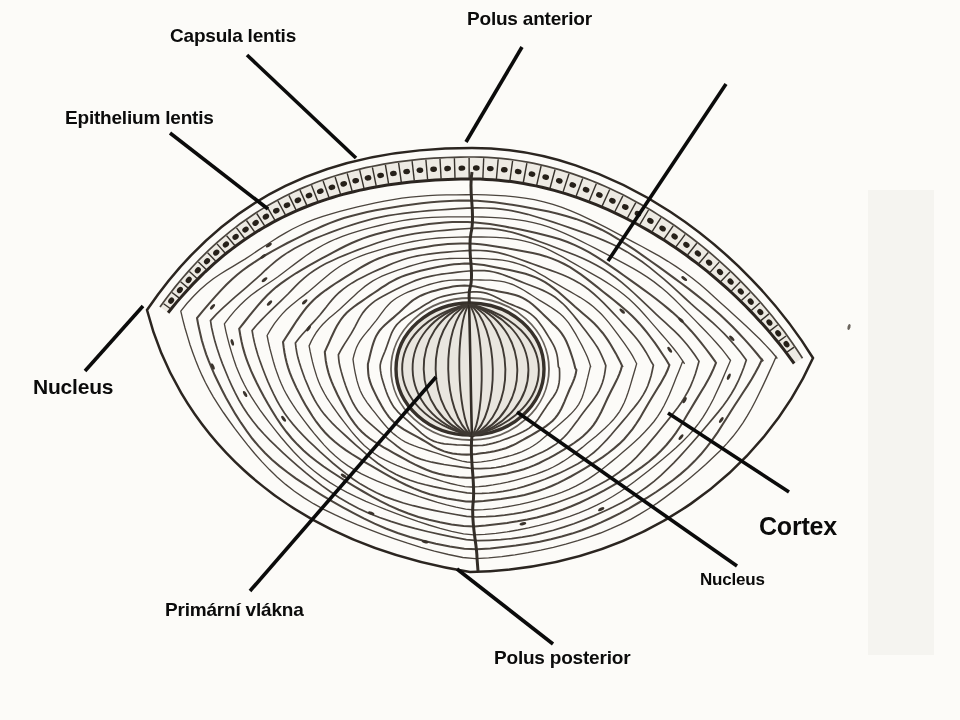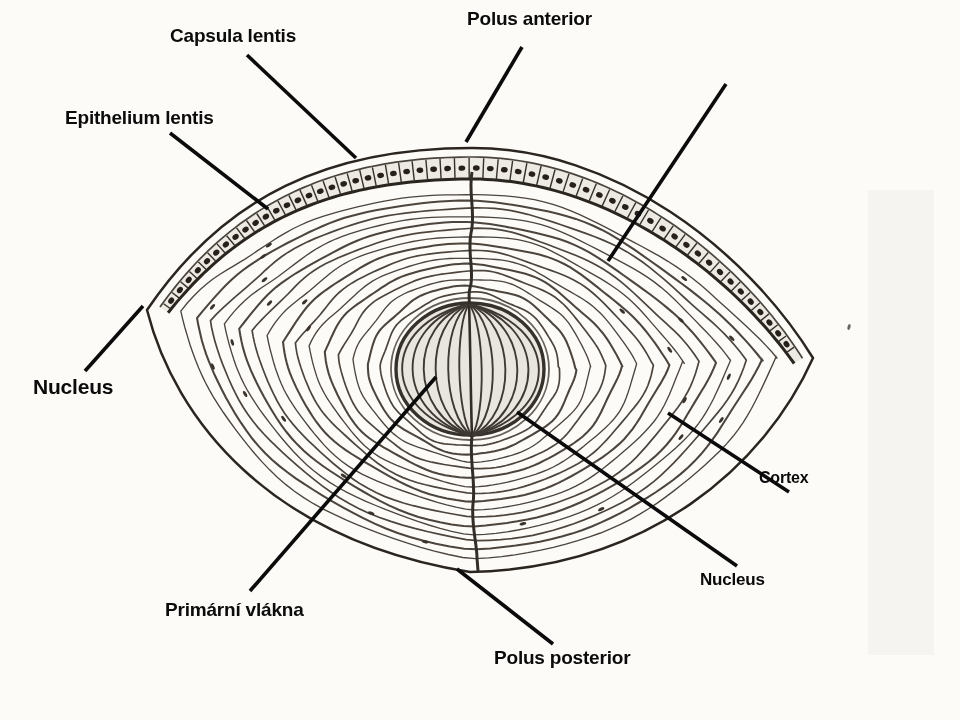--- a/index.html
+++ b/index.html
@@ -13,21 +13,21 @@
   .stage svg{position:absolute;left:0;top:0;}
   .lbl{
     position:absolute;font-weight:bold;font-size:19px;line-height:21px;
     color:var(--ink,#0b0b0b);white-space:nowrap;letter-spacing:-0.2px;
   }
   .lbl-capsula{left:170px;top:25px;}
   .lbl-polus-anterior{left:467px;top:8px;}
   .lbl-sekundarni{left:623px;top:56px;}
   .lbl-epithelium{left:65px;top:107px;}
   .lbl-equator{left:33px;top:376px;font-size:21px;}
-  .lbl-cortex{left:759px;top:467px;font-size:16px;}
+  .lbl-cortex{left:759px;top:516px;font-size:25px;}
   .lbl-nucleus{left:700px;top:569px;font-size:17px;}
   .lbl-primarni{left:165px;top:599px;text-align:right;}
   .lbl-polus-posterior{left:494px;top:647px;}
   .leader{stroke:var(--ink,#0b0b0b);stroke-width:3.6;stroke-linecap:butt;}
 </style>
 </head>
 <body>
 
 <div class="stage">
 

